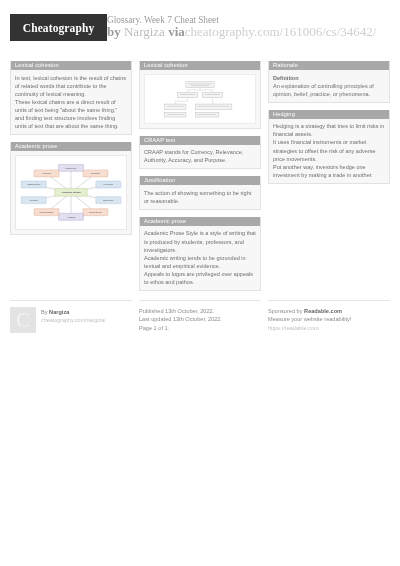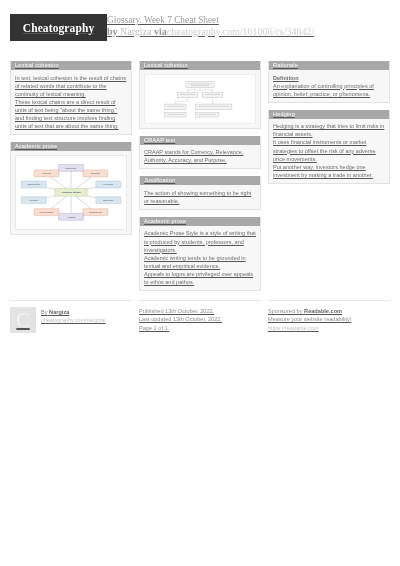--- a/index.html
+++ b/index.html
@@ -13,21 +13,20 @@
     font-family: "Liberation Sans", sans-serif;
     color: #555;
     overflow: hidden;
   }
   .sheet {
     width: 400px;
     height: 544px;
     position: relative;
     box-sizing: border-box;
     padding: 14px 10px 18px 10px;
-    text-decoration: underline;
   }
 
   
   .header {
     display: flex;
     align-items: flex-start;
     height: 38px;
     margin-bottom: 9px;
   }
   .logo-box {
@@ -50,21 +49,21 @@
   }
   .sheet-title {
     font-family: "Liberation Serif", serif;
     font-size: 9.3px;
     color: #9a9a9a;
     line-height: 11px;
     white-space: nowrap;
   }
   .byline {
     font-family: "Liberation Serif", serif;
-    font-size: 10px;
+    font-size: 13px;
     line-height: 10px;
     color: #bdbdbd;
     white-space: nowrap;
     margin-top: 1px;
   }
   .byline b { color: #9a9a9a; font-weight: bold; }
   .byline .via { color: #9a9a9a; font-weight: bold; }
   .byline .url { color: #cfcfcf; }
 
   

